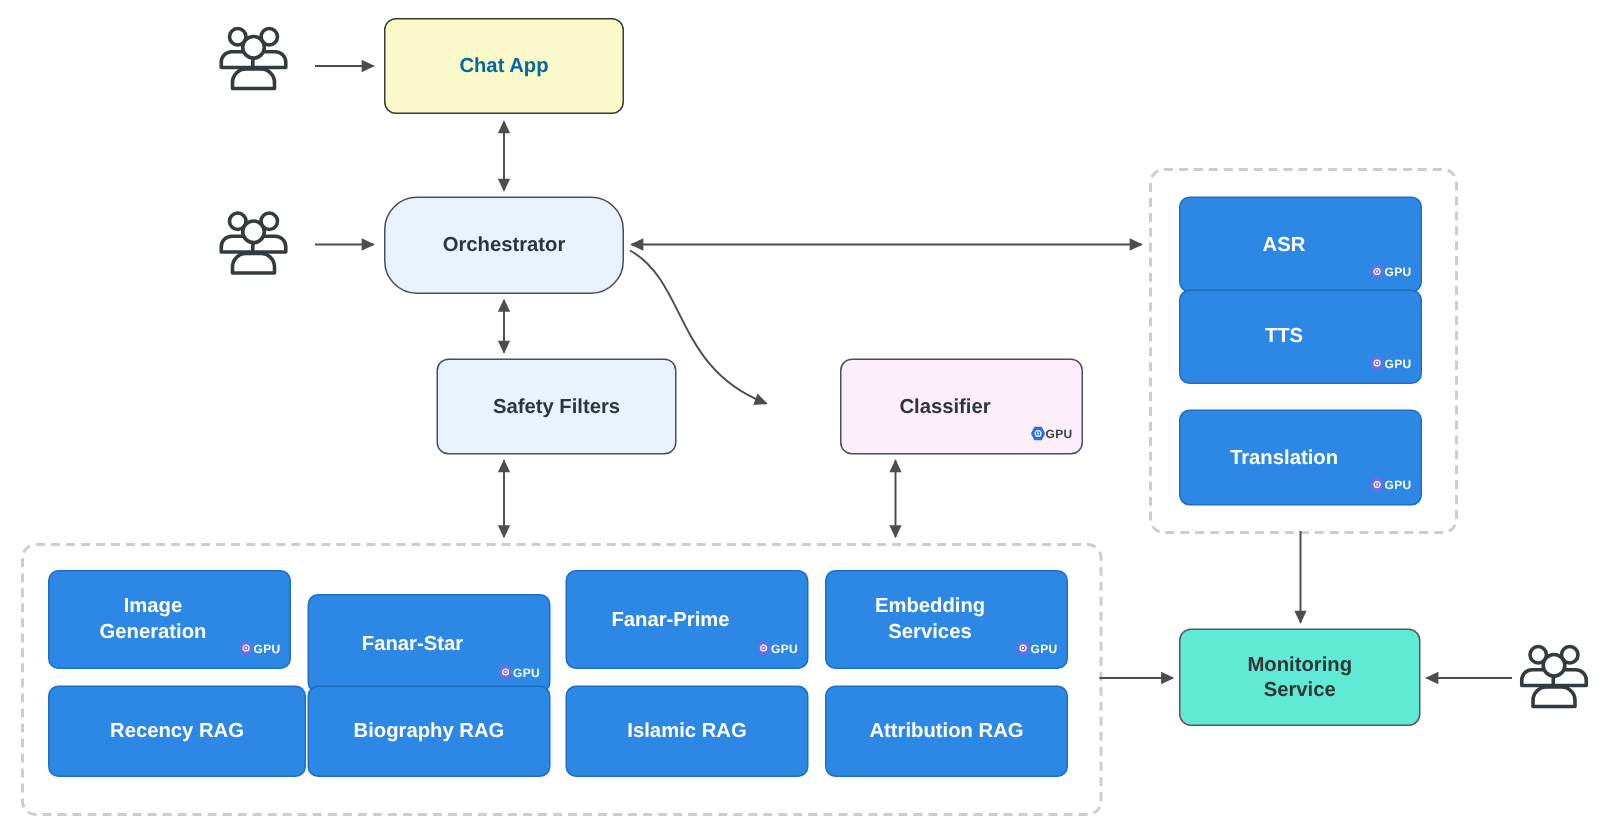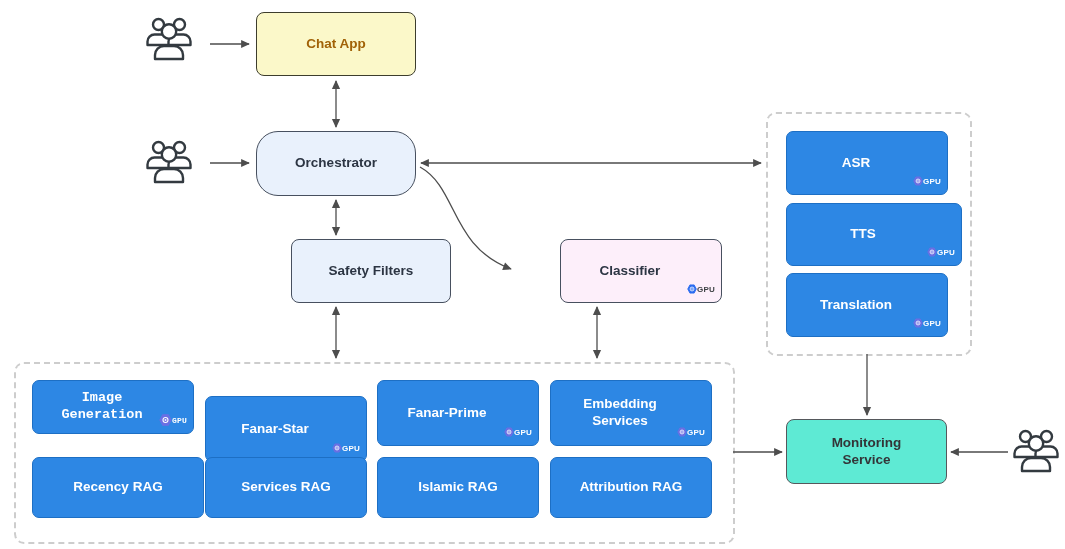--- a/index.html
+++ b/index.html
@@ -10,21 +10,21 @@
   .edges{position:absolute;left:0;top:0;width:1065px;height:549px;pointer-events:none;}
   .group{
     position:absolute;border:2px dashed #cdcdcd;border-radius:10px;background:transparent;
   }
   .node{
     position:absolute;box-sizing:border-box;border-radius:8px;
     display:flex;align-items:center;justify-content:center;text-align:center;
     font-weight:bold;font-size:13.5px;line-height:1.25;
   }
   .node .label{display:block;}
-  .node.yellow{background:#fbf8c9;border:1.7px solid #3d3d2d;color:#a16207;}
+  .node.yellow{background:#fbf8c9;border:1.7px solid #3d3d2d;color:#0369a1;}
   .node.lightblue{background:#e9f1fc;border:1.6px solid #47505f;color:#2c3543;}
   .node.pink{background:#fdeffa;border:1.6px solid #47505f;color:#2c3543;}
   .node.blue{background:#2d87e4;border:1.6px solid #1d6fc4;border-radius:7px;color:#ffffff;}
   .node.gray{background:#5eead4;border:1.6px solid #55585c;color:#333538;}
   .node.has-gpu{padding-left:8px;padding-right:30px;}
   .node.has-gpu .label{max-width:100px;}
   .node.gray .label{max-width:100px;}
   .gpu-badge{
     position:absolute;right:6px;bottom:6px;width:28px;
     display:flex;align-items:center;line-height:1;
@@ -128,21 +128,21 @@
     <span class="gpu-badge on-blue">
       <svg viewBox="0 0 16 15">
         <polygon points="4.6,1 11.4,1 14.8,7.5 11.4,14 4.6,14 1.2,7.5" fill="#6b6fe3" stroke="#6b6fe3" stroke-width="1.4" stroke-linejoin="round"></polygon>
         <circle cx="8" cy="7.5" r="3.1" fill="none" stroke="#ffffff" stroke-width="1.3"></circle>
         <rect x="7" y="6.5" width="2" height="2" fill="#ffffff"></rect>
       </svg>
       <span class="gpu-text">GPU</span>
     </span>
   </div>
 
-  <div class="node blue has-gpu" style="left:786px;top:203px;width:176px;height:63px;">
+  <div class="node blue has-gpu" style="left:786px;top:193px;width:162px;height:63px;">
     <span class="label">TTS</span>
     <span class="gpu-badge on-blue">
       <svg viewBox="0 0 16 15">
         <polygon points="4.6,1 11.4,1 14.8,7.5 11.4,14 4.6,14 1.2,7.5" fill="#6b6fe3" stroke="#6b6fe3" stroke-width="1.4" stroke-linejoin="round"></polygon>
         <circle cx="8" cy="7.5" r="3.1" fill="none" stroke="#ffffff" stroke-width="1.3"></circle>
         <rect x="7" y="6.5" width="2" height="2" fill="#ffffff"></rect>
       </svg>
       <span class="gpu-text">GPU</span>
     </span>
   </div>
@@ -152,21 +152,21 @@
     <span class="gpu-badge on-blue">
       <svg viewBox="0 0 16 15">
         <polygon points="4.6,1 11.4,1 14.8,7.5 11.4,14 4.6,14 1.2,7.5" fill="#6b6fe3" stroke="#6b6fe3" stroke-width="1.4" stroke-linejoin="round"></polygon>
         <circle cx="8" cy="7.5" r="3.1" fill="none" stroke="#ffffff" stroke-width="1.3"></circle>
         <rect x="7" y="6.5" width="2" height="2" fill="#ffffff"></rect>
       </svg>
       <span class="gpu-text">GPU</span>
     </span>
   </div>
 
-  <div class="node blue has-gpu" style="left:32px;top:380px;width:162px;height:54px;font-family:Liberation Mono, monospace;">
+  <div class="node blue has-gpu" style="left:32px;top:380px;width:162px;height:66px;">
     <span class="label">Image Generation</span>
     <span class="gpu-badge on-blue">
       <svg viewBox="0 0 16 15">
         <polygon points="4.6,1 11.4,1 14.8,7.5 11.4,14 4.6,14 1.2,7.5" fill="#6b6fe3" stroke="#6b6fe3" stroke-width="1.4" stroke-linejoin="round"></polygon>
         <circle cx="8" cy="7.5" r="3.1" fill="none" stroke="#ffffff" stroke-width="1.3"></circle>
         <rect x="7" y="6.5" width="2" height="2" fill="#ffffff"></rect>
       </svg>
       <span class="gpu-text">GPU</span>
     </span>
   </div>
@@ -205,21 +205,21 @@
       </svg>
       <span class="gpu-text">GPU</span>
     </span>
   </div>
 
   <div class="node blue" style="left:32px;top:457px;width:172px;height:61px;">
     <span class="label">Recency RAG</span>
   </div>
 
   <div class="node blue" style="left:205px;top:457px;width:162px;height:61px;">
-    <span class="label">Services RAG</span>
+    <span class="label">Biography RAG</span>
   </div>
 
   <div class="node blue" style="left:377px;top:457px;width:162px;height:61px;">
     <span class="label">Islamic RAG</span>
   </div>
 
   <div class="node blue" style="left:550px;top:457px;width:162px;height:61px;">
     <span class="label">Attribution RAG</span>
   </div>
 

